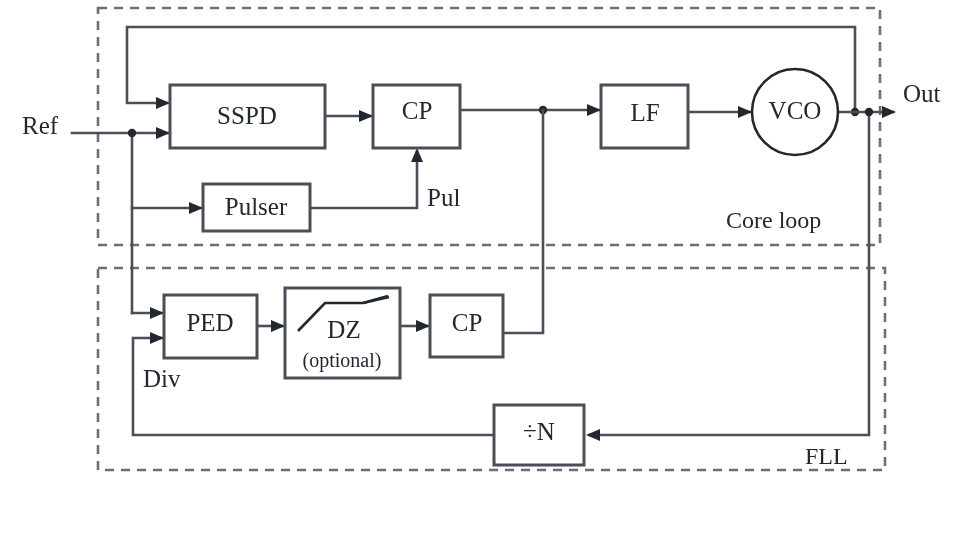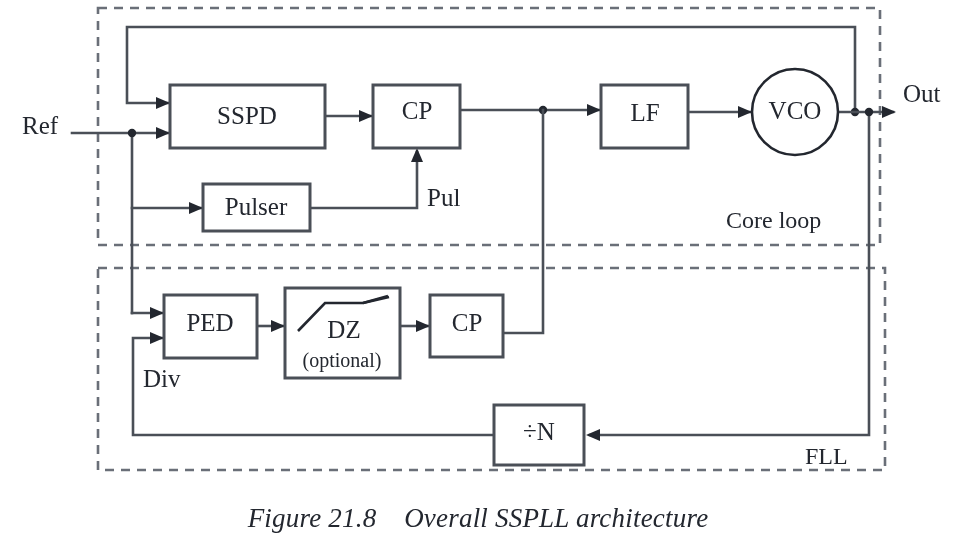--- a/index.html
+++ b/index.html
@@ -186,15 +186,14 @@
     <text class="sig-label" x="22" y="128">Ref</text>
     <text class="sig-label" x="903" y="96">Out</text>
     <text class="sig-label" x="427" y="200">Pul</text>
     <text class="sig-label" x="143" y="381">Div</text>
 
     <text class="grp-label" x="726" y="222">Core loop</text>
     <text class="grp-label" x="805" y="458">FLL</text>
 
   </svg>
 
-  <div id="caption">Figure 21.8    Overall SSPLL architecture</div>
 
 </div>
 
 </body></html>

